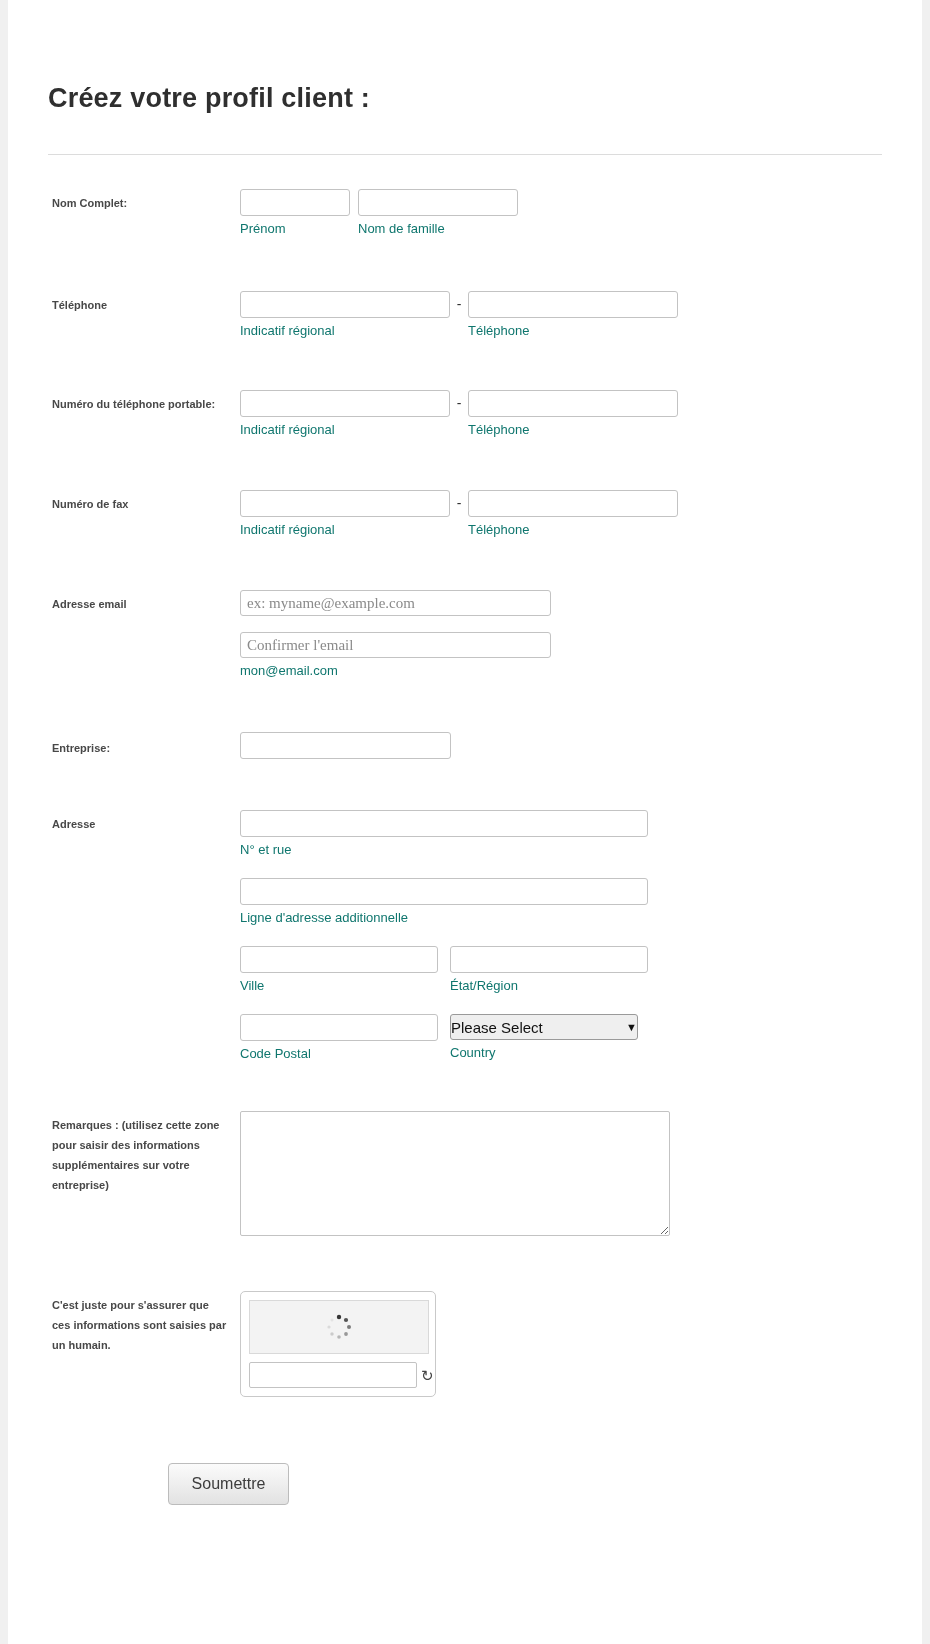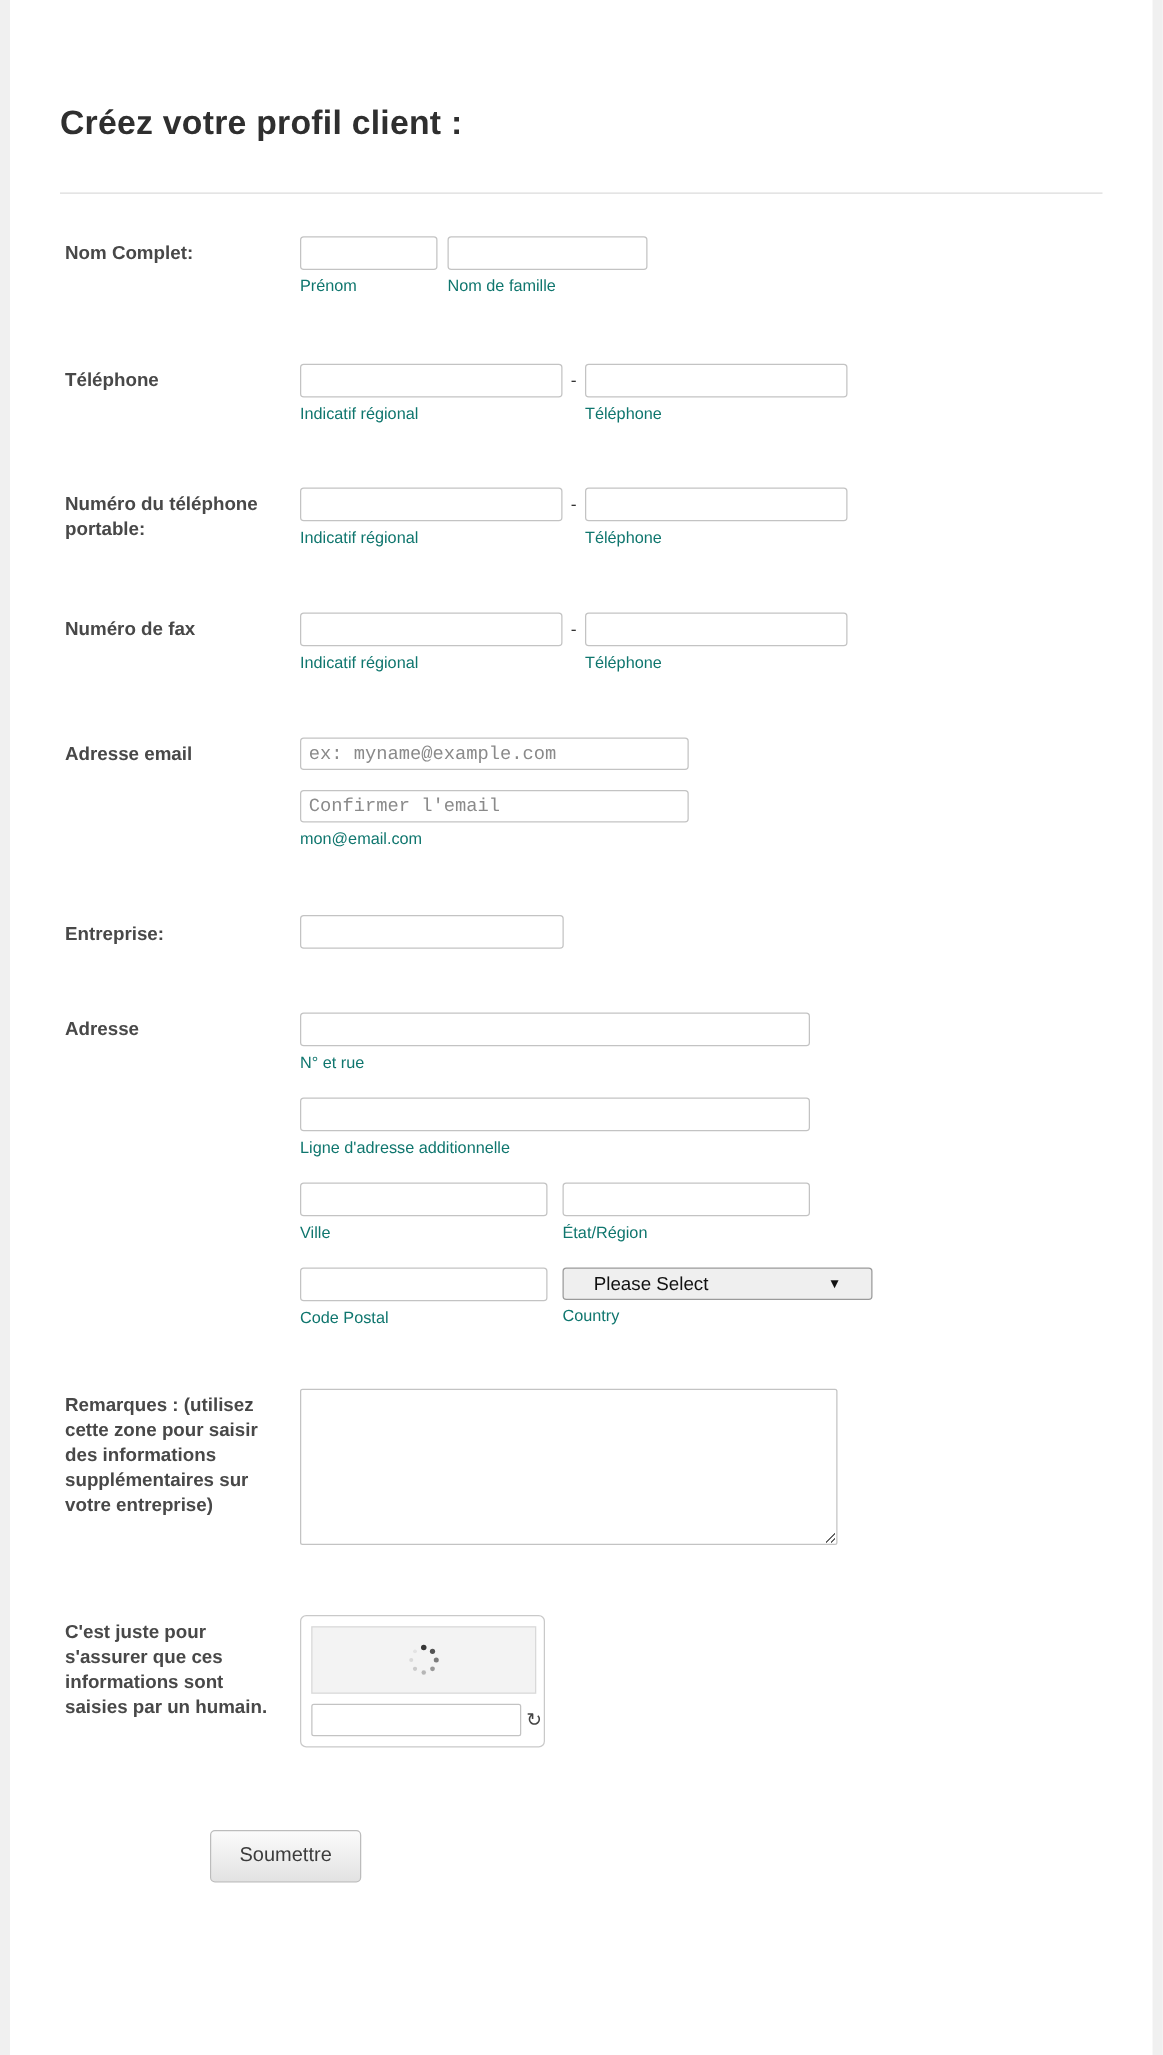--- a/index.html
+++ b/index.html
@@ -11,28 +11,28 @@
   }
   h1.form-title {
     font-size: 27px; font-weight: bold; color: #2f2f2f;
     line-height: 30px; letter-spacing: 0.2px;
   }
   hr.divider { border: none; border-top: 1px solid #dcdcdc; margin: 41px 0 34px 0; }
 
   .form-line { display: flex; align-items: flex-start; }
   .field-label {
     width: 192px; flex: 0 0 192px; padding: 4px 10px 0 4px;
-    font-size: 15px; font-weight: bold; color: #484848; line-height: 20px;
+    font-size: 11px; font-weight: bold; color: #484848; line-height: 20px;
   }
   .field-inputs { flex: 1; }
 
   .ti {
     border: 1px solid #c3c3c3; border-radius: 3px; background: #fff;
     height: 27px; padding: 2px 6px; font-size: 14px; color: #333;
-    font-family: Liberation Mono, monospace;
+    font-family: Liberation Serif, serif;
   }
   .ti::placeholder { color: #8a8a8a; opacity: 1; }
   .ti.big { font-size: 15px; height: 26px; }
 
   .sublabel { font-size: 13px; color: #0f766e; margin-top: 4px; line-height: 17px; }
 
   .hgroup { display: flex; }
   .sub-col { display: flex; flex-direction: column; }
   .w-first { width: 110px; margin-right: 8px; }
   .w-last  { width: 160px; }
@@ -48,23 +48,23 @@
 
   .w-company { width: 211px; }
 
   .addr-row { margin-bottom: 20px; }
   .w-street { width: 408px; }
   .w-city   { width: 198px; margin-right: 12px; }
   .w-state  { width: 198px; }
   .w-postal { width: 198px; margin-right: 12px; }
 
   .select {
-    width: 248px; height: 26px; border: 1px solid #9a9a9a; border-radius: 3px;
+    width: 188px; height: 26px; border: 1px solid #9a9a9a; border-radius: 3px;
     background: #efefef; display: flex; align-items: center;
-    padding: 0 24px; font-size: 15px; color: #111; cursor: default;
+    padding: 0 0; font-size: 15px; color: #111; cursor: default;
   }
   .select .select-value { flex: 1; overflow: hidden; white-space: nowrap; }
   .select .select-arrow { font-size: 11px; color: #111; margin-left: 6px; }
 
   textarea.ta {
     width: 430px; height: 125px; border: 1px solid #c3c3c3; border-radius: 2px;
     padding: 4px 6px; font-size: 14px; color: #333; resize: both;
     font-family: "Liberation Sans", sans-serif;
   }
 

